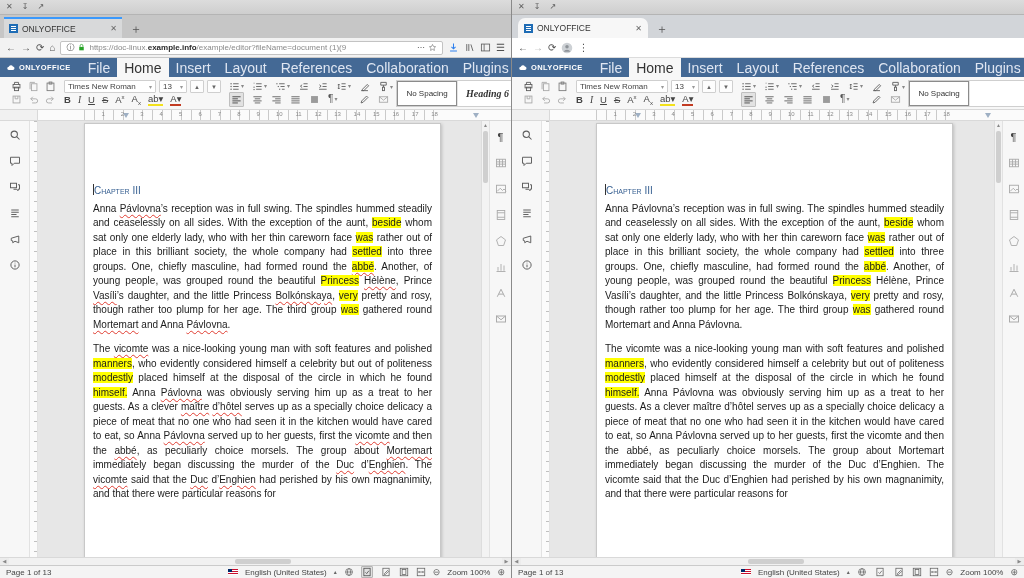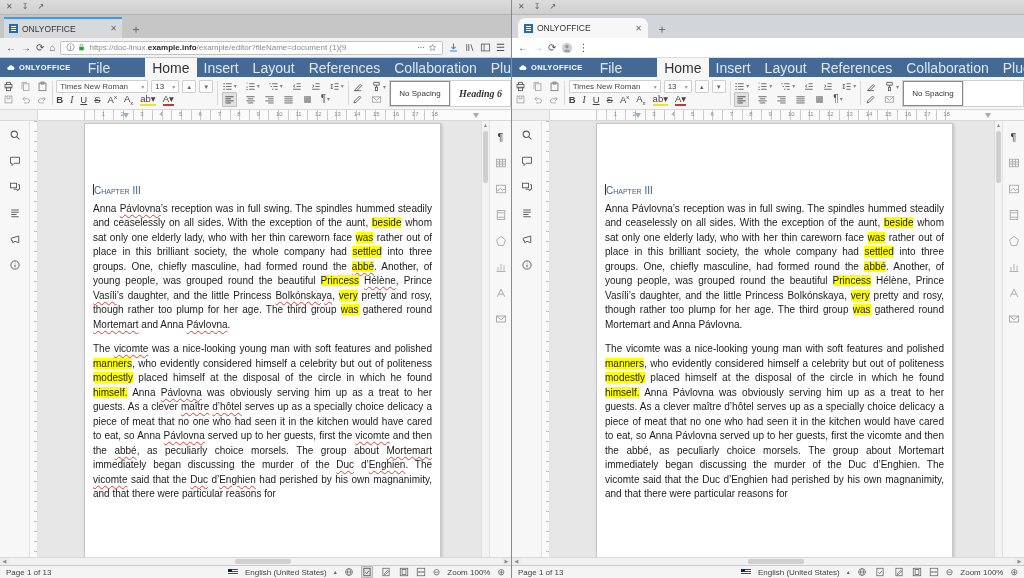--- a/index.html
+++ b/index.html
@@ -35,26 +35,26 @@
 .urldomain{color:#2b2b2b;font-weight:700;}
 .urlpath,.urlscheme{color:#8a8a8a;}
 .lockic{width:9px;height:9px;flex:none;}
 .ic{display:inline-block;vertical-align:middle;flex:none;}
 
 .ooheader{height:19px;background:#446995;display:flex;align-items:center;padding:0 6px;gap:2px;}
 .oologo{display:flex;align-items:center;gap:3px;margin-right:8px;}
 .oologo span{font-size:7.5px;font-weight:700;color:#fff;letter-spacing:.4px;}
 .oomenu{display:flex;height:100%;align-items:stretch;}
 .oomenu .mi{font-size:14px;color:#dfe6f2;display:flex;align-items:center;padding:0 7px;}
-.oomenu .mi.active{background:#f7f7f7;color:#333;margin-left:28px;}
+.oomenu .mi.active{background:#f7f7f7;color:#333;}
 .oodoc{margin-left:auto;font-size:9px;color:#fff;white-space:nowrap;}
 .oohicons{display:flex;align-items:center;gap:10px;margin-left:14px;margin-right:2px;}
 .oousers{display:flex;align-items:center;gap:1px;color:#fff;font-size:8px;}
 
-.toolbar{height:33px;background:#f7f7f7;border-bottom:1px solid #d8d8d8;display:flex;align-items:stretch;padding:2px 0;}
+.toolbar{height:33px;background:#f7f7f7;border-bottom:1px solid #d8d8d8;display:flex;align-items:stretch;padding:2px 8px;}
 .tgroup{display:flex;flex-direction:column;justify-content:space-between;padding:1px 3px;}
 .trow{display:flex;align-items:center;gap:6px;height:14px;}
 .tsep{width:1px;background:#d9d9d9;margin:2px 1px;}
 .tbtn{font-size:9px;color:#555;line-height:1;display:flex;align-items:center;gap:1px;}
 .tbtn .dd{font-size:6px;color:#888;}
 .tbtn.pressed{background:#e2e2e2;border:1px solid #bfbfbf;border-radius:1px;padding:1px;}
 .selbox{height:13px;background:#fff;border:1px solid #cfcfcf;border-radius:1px;display:flex;align-items:center;padding:0 3px;font-size:8px;color:#444;}
 .selbox .dd{margin-left:auto;font-size:6px;color:#999;}
 .spin{width:14px;height:13px;border:1px solid #cfcfcf;background:#fdfdfd;border-radius:1px;font-size:6px;color:#666;display:flex;align-items:center;justify-content:center;}
 .fmt{font-size:9.5px;color:#444;}

